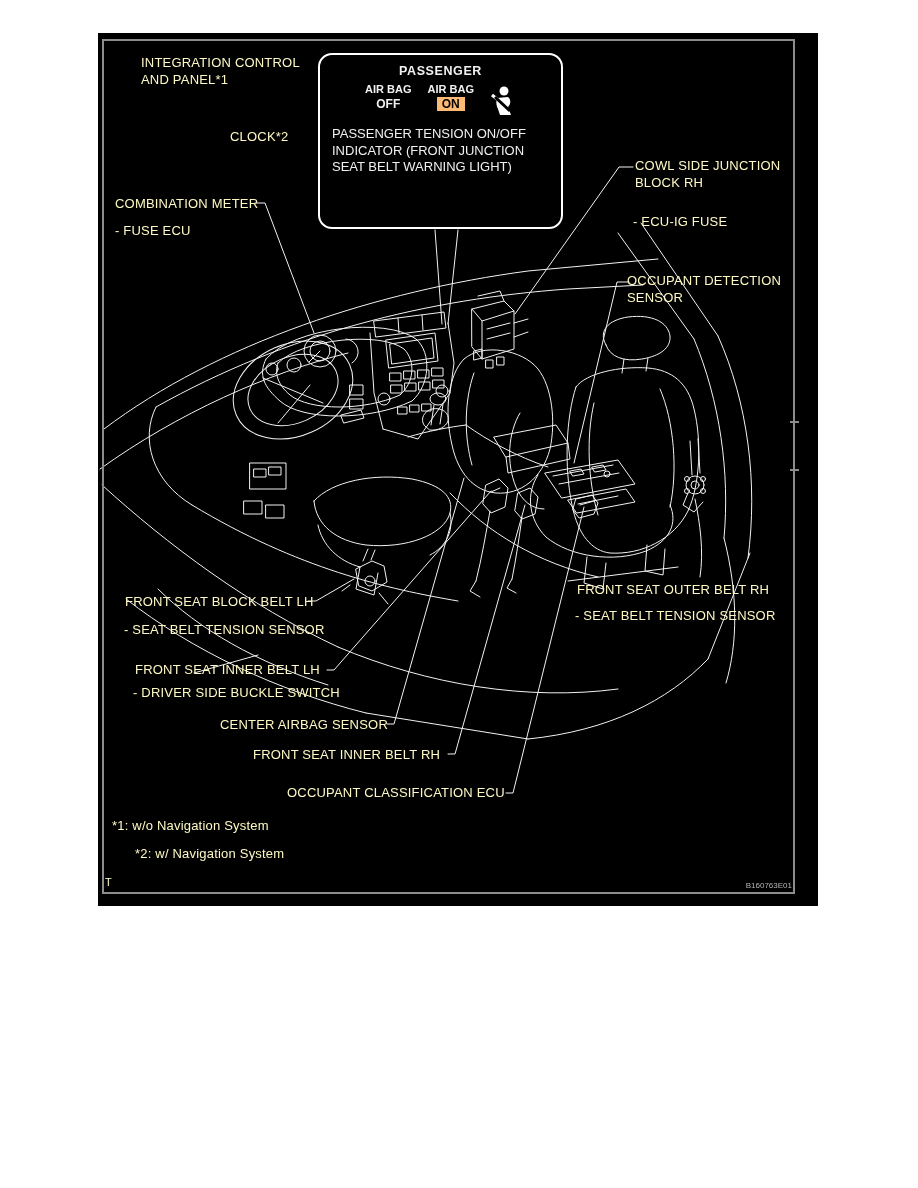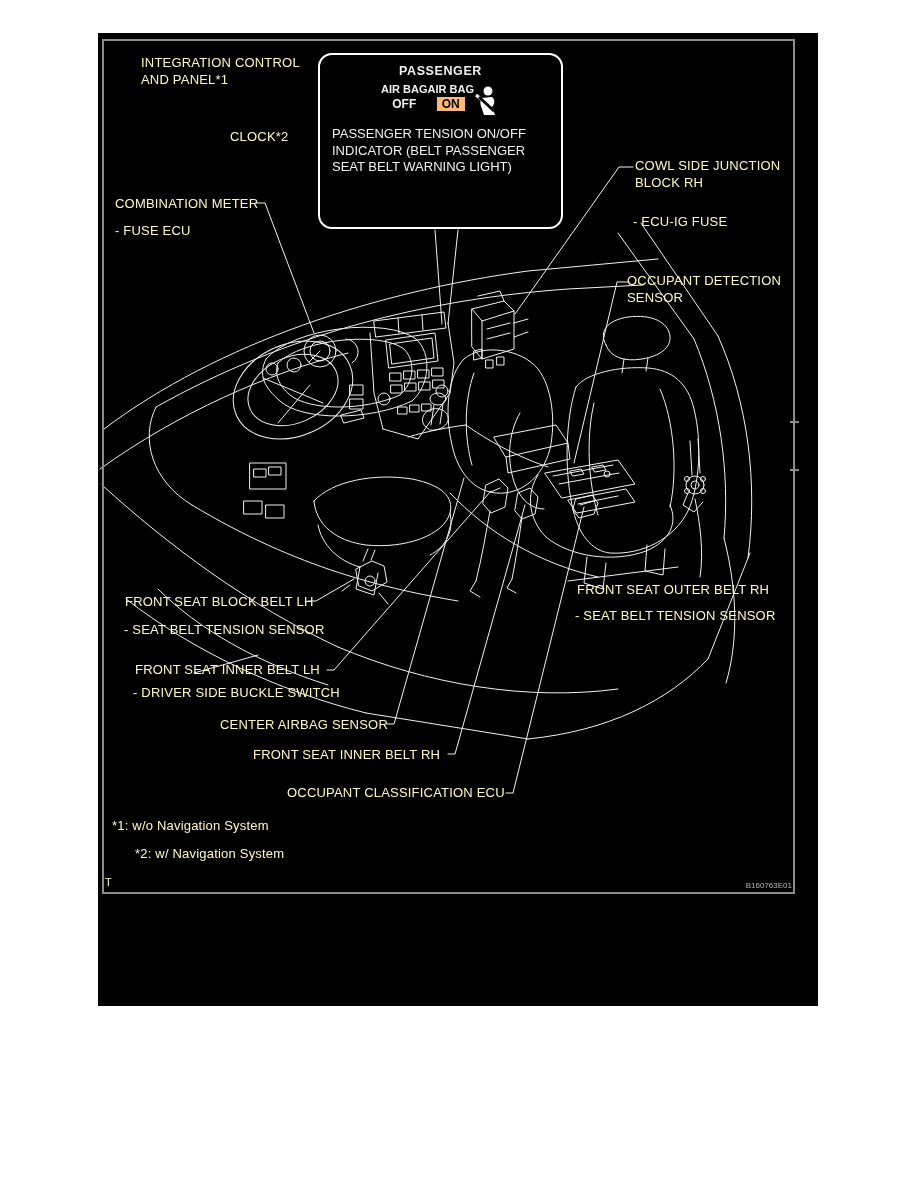--- a/index.html
+++ b/index.html
@@ -1,18 +1,18 @@
 <!DOCTYPE html>
 <html><head>
 <meta charset="utf-8">
 <style>
   html,body{margin:0;padding:0;background:#ffffff;}
   .page{position:relative;width:918px;height:1188px;background:#ffffff;overflow:hidden;
         font-family:"Liberation Sans",sans-serif;}
-  .diagram{position:absolute;left:98px;top:33px;width:720px;height:973px;background:#000;}
+  .diagram{position:absolute;left:98px;top:33px;width:720px;height:873px;background:#000;}
   .art{position:absolute;left:0;top:0;z-index:1;}
   .frame{position:absolute;left:4px;top:6px;width:689px;height:851px;border:2px solid #8c8c8c;
          z-index:2;pointer-events:none;}
   .lbl{position:absolute;z-index:3;color:#fef9c3;font-size:13px;letter-spacing:.2px;
        white-space:nowrap;line-height:16.5px;}
   .lbl span{display:block;}
   #lbl-integration{left:43px;top:22px;}
   #lbl-clock{left:132px;top:80px;margin-top:16px;}
   #lbl-combination-meter{left:17px;top:163px;}
   #lbl-meter-ecu{left:17px;top:190px;}
@@ -29,21 +29,21 @@
   #lbl-occupant-classification{left:189px;top:752px;}
   #lbl-front-outer-rh{left:479px;top:549px;}
   #lbl-tension-rh{left:477px;top:575px;}
   #fn1{left:14px;top:785px;}
   #fn2{left:9px;top:813px;margin-left:28px;}
   #page-marker{left:7px;top:841px;font-size:11px;}
   #figure-id{right:26px;top:845px;font-size:8px;color:#b5b5b5;letter-spacing:0;}
   .callout{position:absolute;left:220px;top:20px;width:241px;height:172px;z-index:3;
            border:2px solid #fff;border-radius:14px;color:#f0f0f0;}
   .c-title{text-align:center;font-weight:bold;font-size:12.5px;letter-spacing:.6px;margin-top:9px;}
-  .c-row{display:flex;justify-content:center;align-items:flex-start;gap:0;margin-top:5px;}
+  .c-row{display:flex;justify-content:center;align-items:flex-start;gap:16px;margin-top:5px;}
   .c-col{display:flex;flex-direction:column;align-items:center;gap:2px;}
   .ab{font-weight:bold;font-size:11px;letter-spacing:0;}
   .off{font-weight:bold;font-size:12px;}
   .on{font-weight:bold;font-size:12px;background:#fdba74;color:#000;padding:0 5px;line-height:14px;}
   .belt-icon{margin-top:2px;}
   .c-desc{margin:7px 0 0 12px;font-size:13px;line-height:16.5px;}
 </style>
 </head>
 <body>
 
@@ -258,21 +258,21 @@
         </div>
         <svg class="belt-icon" width="26" height="34" viewBox="0 0 26 34">
           <circle cx="14" cy="6" r="4.5" fill="#fff"></circle>
           <path d="M7,13 C6,16 6,20 8,24 L10,30 L21,30 L18,22 C21,19 21,14 18,12 Z" fill="#fff"></path>
           <path d="M2,10 L7,14" stroke="#fff" stroke-width="3"></path>
           <path d="M5,12 L20,26" stroke="#000" stroke-width="3"></path>
         </svg>
       </div>
       <div class="c-desc">
         <div>PASSENGER TENSION ON/OFF</div>
-        <div>INDICATOR (BELT PASSENGER</div>
+        <div>INDICATOR (FRONT JUNCTION</div>
         <div>SEAT BELT WARNING LIGHT)</div>
       </div>
     </div>
 
     <div class="lbl" id="lbl-integration">
       <span>INTEGRATION CONTROL</span>
       <span>AND PANEL*1</span>
     </div>
     <div class="lbl" id="lbl-clock">CLOCK*2</div>
     <div class="lbl" id="lbl-combination-meter">COMBINATION METER</div>

